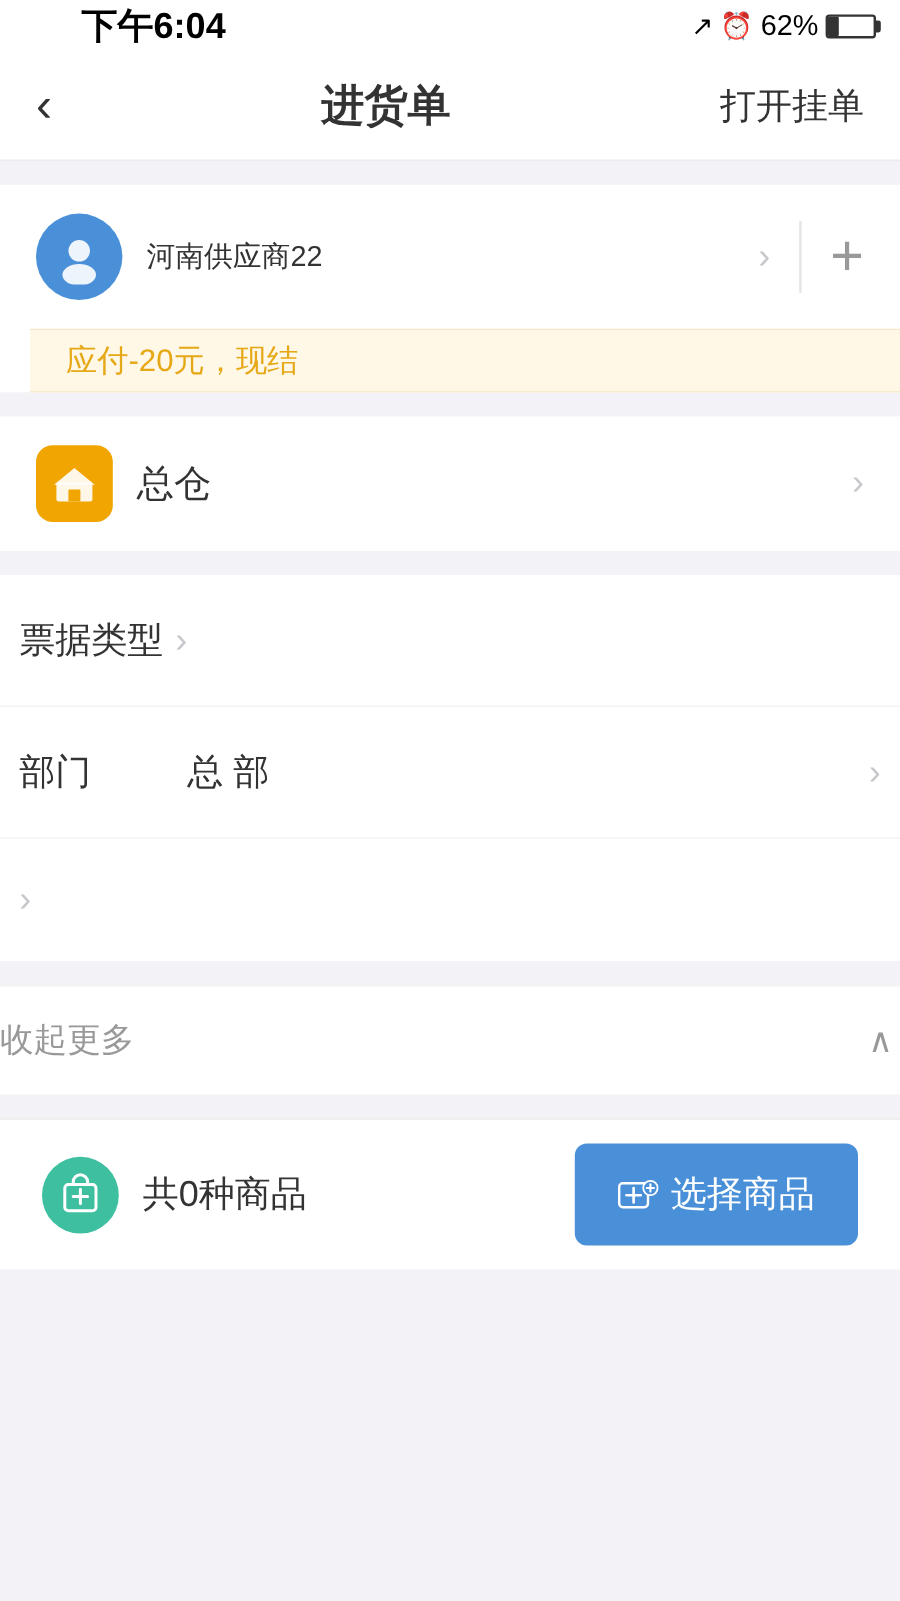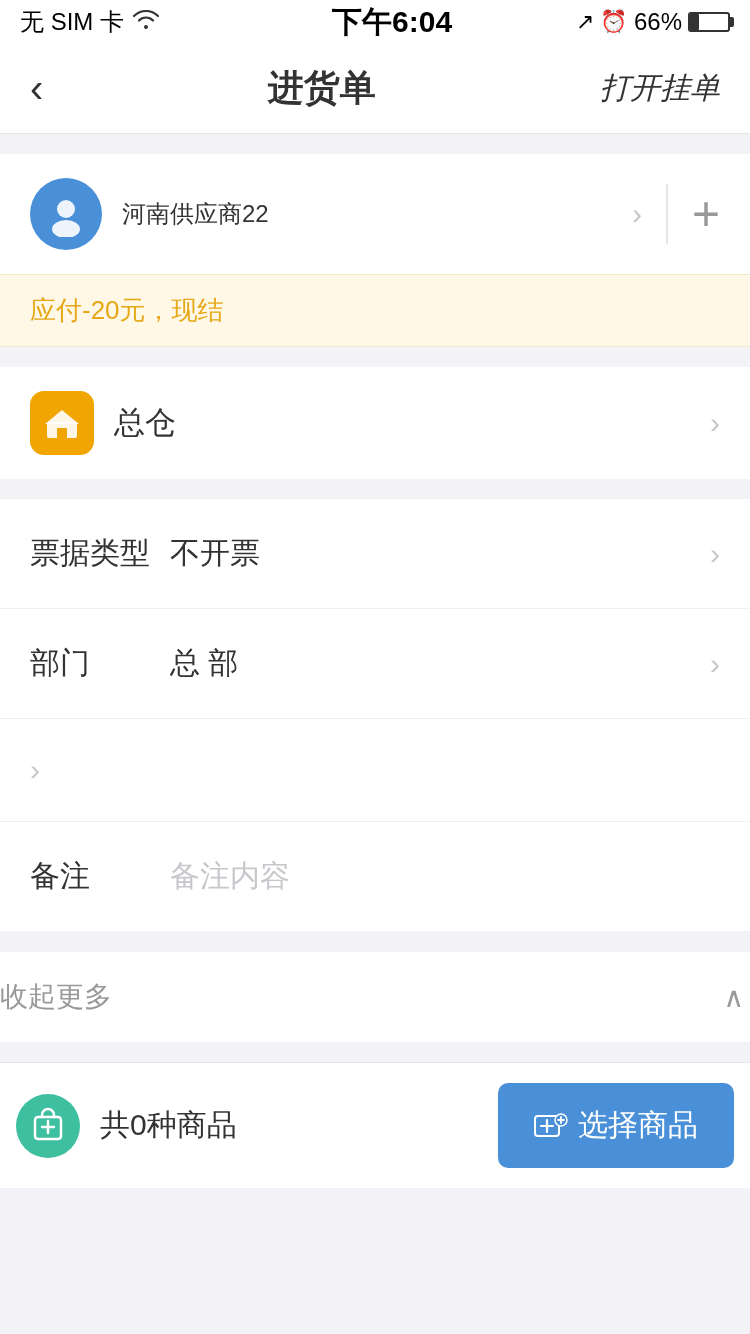--- a/index.html
+++ b/index.html
@@ -72,21 +72,20 @@
     .nav-title {
       font-size: 36px;
       font-weight: 600;
       color: #333;
       text-align: center;
     }
     .nav-action {
       font-size: 30px;
       color: #333;
       cursor: pointer;
-      font-style: italic;
     }
 
     
     .section-gap {
       height: 20px;
       background: #f2f2f7;
     }
 
     
     .card-section {
@@ -135,25 +134,26 @@
     .add-btn {
       font-size: 48px;
       color: #999;
       line-height: 1;
       cursor: pointer;
     }
 
     
     .notice-bar {
       background: #fff8e6;
-      padding: 18px 30px;
+      padding: 8px 30px;
       font-size: 26px;
       color: #e6a817;
       border-top: 1px solid #f5e8c8;
       border-bottom: 1px solid #f5e8c8;
+      margin-left: 25px;
     }
 
     
     .warehouse-row {
       display: flex;
       align-items: center;
       padding: 24px 30px;
       background: #fff;
       margin-top: 20px;
     }
@@ -175,21 +175,21 @@
     }
 
     
     .form-section {
       background: #fff;
       margin-top: 20px;
     }
     .form-row {
       display: flex;
       align-items: center;
-      padding: 34px 30px;
+      padding: 34px 16px;
       border-bottom: 1px solid #f0f0f0;
     }
     .form-row:last-child {
       border-bottom: none;
     }
     .form-label {
       font-size: 30px;
       color: #333;
       width: 130px;
       flex-shrink: 0;
@@ -217,21 +217,21 @@
       cursor: pointer;
       border-top: 1px solid #f0f0f0;
     }
     .collapse-row span { margin-right: 6px; }
 
     
     .bottom-bar {
       background: #fff;
       display: flex;
       align-items: center;
-      padding: 20px 16px;
+      padding: 20px 35px;
       margin-top: 20px;
       border-top: 1px solid #e5e5e5;
     }
     .product-icon {
       width: 64px;
       height: 64px;
       border-radius: 50%;
       background: #3dbfa0;
       display: flex;
       align-items: center;
@@ -260,35 +260,25 @@
     
     .page-bottom {
       background: #f2f2f7;
       min-height: 300px;
     }
   </style>
 </head>
 <body>
 
 <div class="status-bar">
-  <div class="status-left">
-    <span>无 SIM 卡</span>
-    <span>
-      <svg width="28" height="22" viewBox="0 0 28 22" fill="none">
-        <path d="M14 17c1.1 0 2 .9 2 2s-.9 2-2 2-2-.9-2-2 .9-2 2-2z" fill="#333"></path>
-        <path d="M7 12.5C8.9 10.6 11.3 9.5 14 9.5s5.1 1.1 7 3" stroke="#333" stroke-width="2.2" fill="none" stroke-linecap="round"></path>
-        <path d="M2 8C5.1 4.9 9.3 3 14 3s8.9 1.9 12 5" stroke="#333" stroke-width="2.2" fill="none" stroke-linecap="round"></path>
-      </svg>
-    </span>
-  </div>
   <div class="status-center">下午6:04</div>
   <div class="status-right">
     <span style="font-size:22px;">↗</span>
     <span style="font-size:22px;">⏰</span>
-    <span>66%</span>
+    <span>62%</span>
     <span class="battery-icon">
       <div class="battery-fill"></div>
     </span>
   </div>
 </div>
 
 <div class="nav-bar">
   <span class="nav-back">‹</span>
   <span class="nav-title">进货单</span>
   <span class="nav-action">打开挂单</span>
@@ -324,38 +314,33 @@
     </svg>
   </div>
   <span class="warehouse-name">总仓</span>
   <span class="chevron-right">›</span>
 </div>
 
 <div class="form-section">
 
   <div class="form-row">
     <span class="form-label">票据类型</span>
-    <span class="form-value">不开票</span>
     <span class="chevron-right">›</span>
   </div>
 
   <div class="form-row">
     <span class="form-label">部门</span>
     <span class="form-value">总 部</span>
     <span class="chevron-right">›</span>
   </div>
 
   <div class="form-row">
     <span class="chevron-right">›</span>
   </div>
 
-  <div class="form-row">
-    <span class="form-label">备注</span>
-    <span class="form-value placeholder">备注内容</span>
-  </div>
 </div>
 
 <div class="collapse-row">
   <span>收起更多</span>
   <span>∧</span>
 </div>
 
 <div class="bottom-bar">
   <div class="product-icon">
     <svg width="38" height="38" viewBox="0 0 38 38" fill="none">

